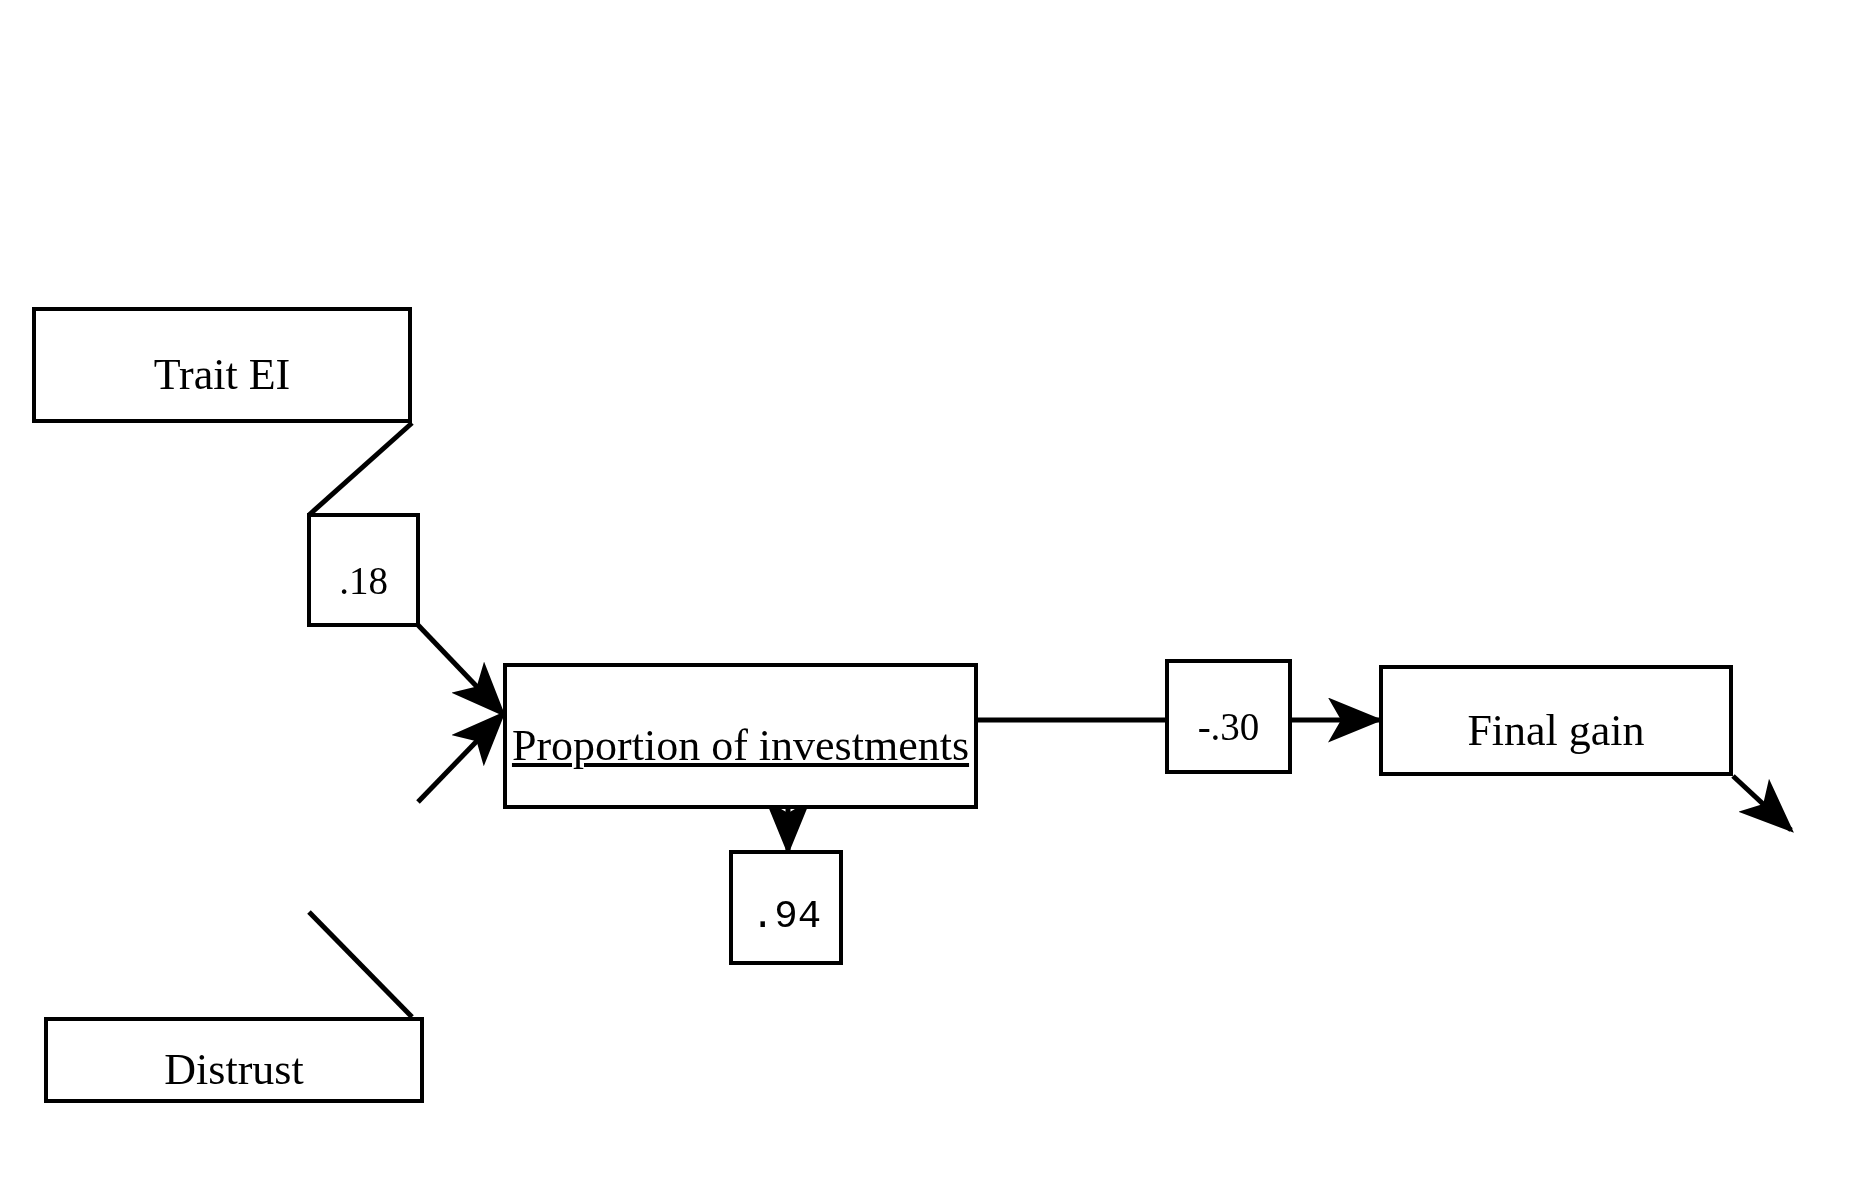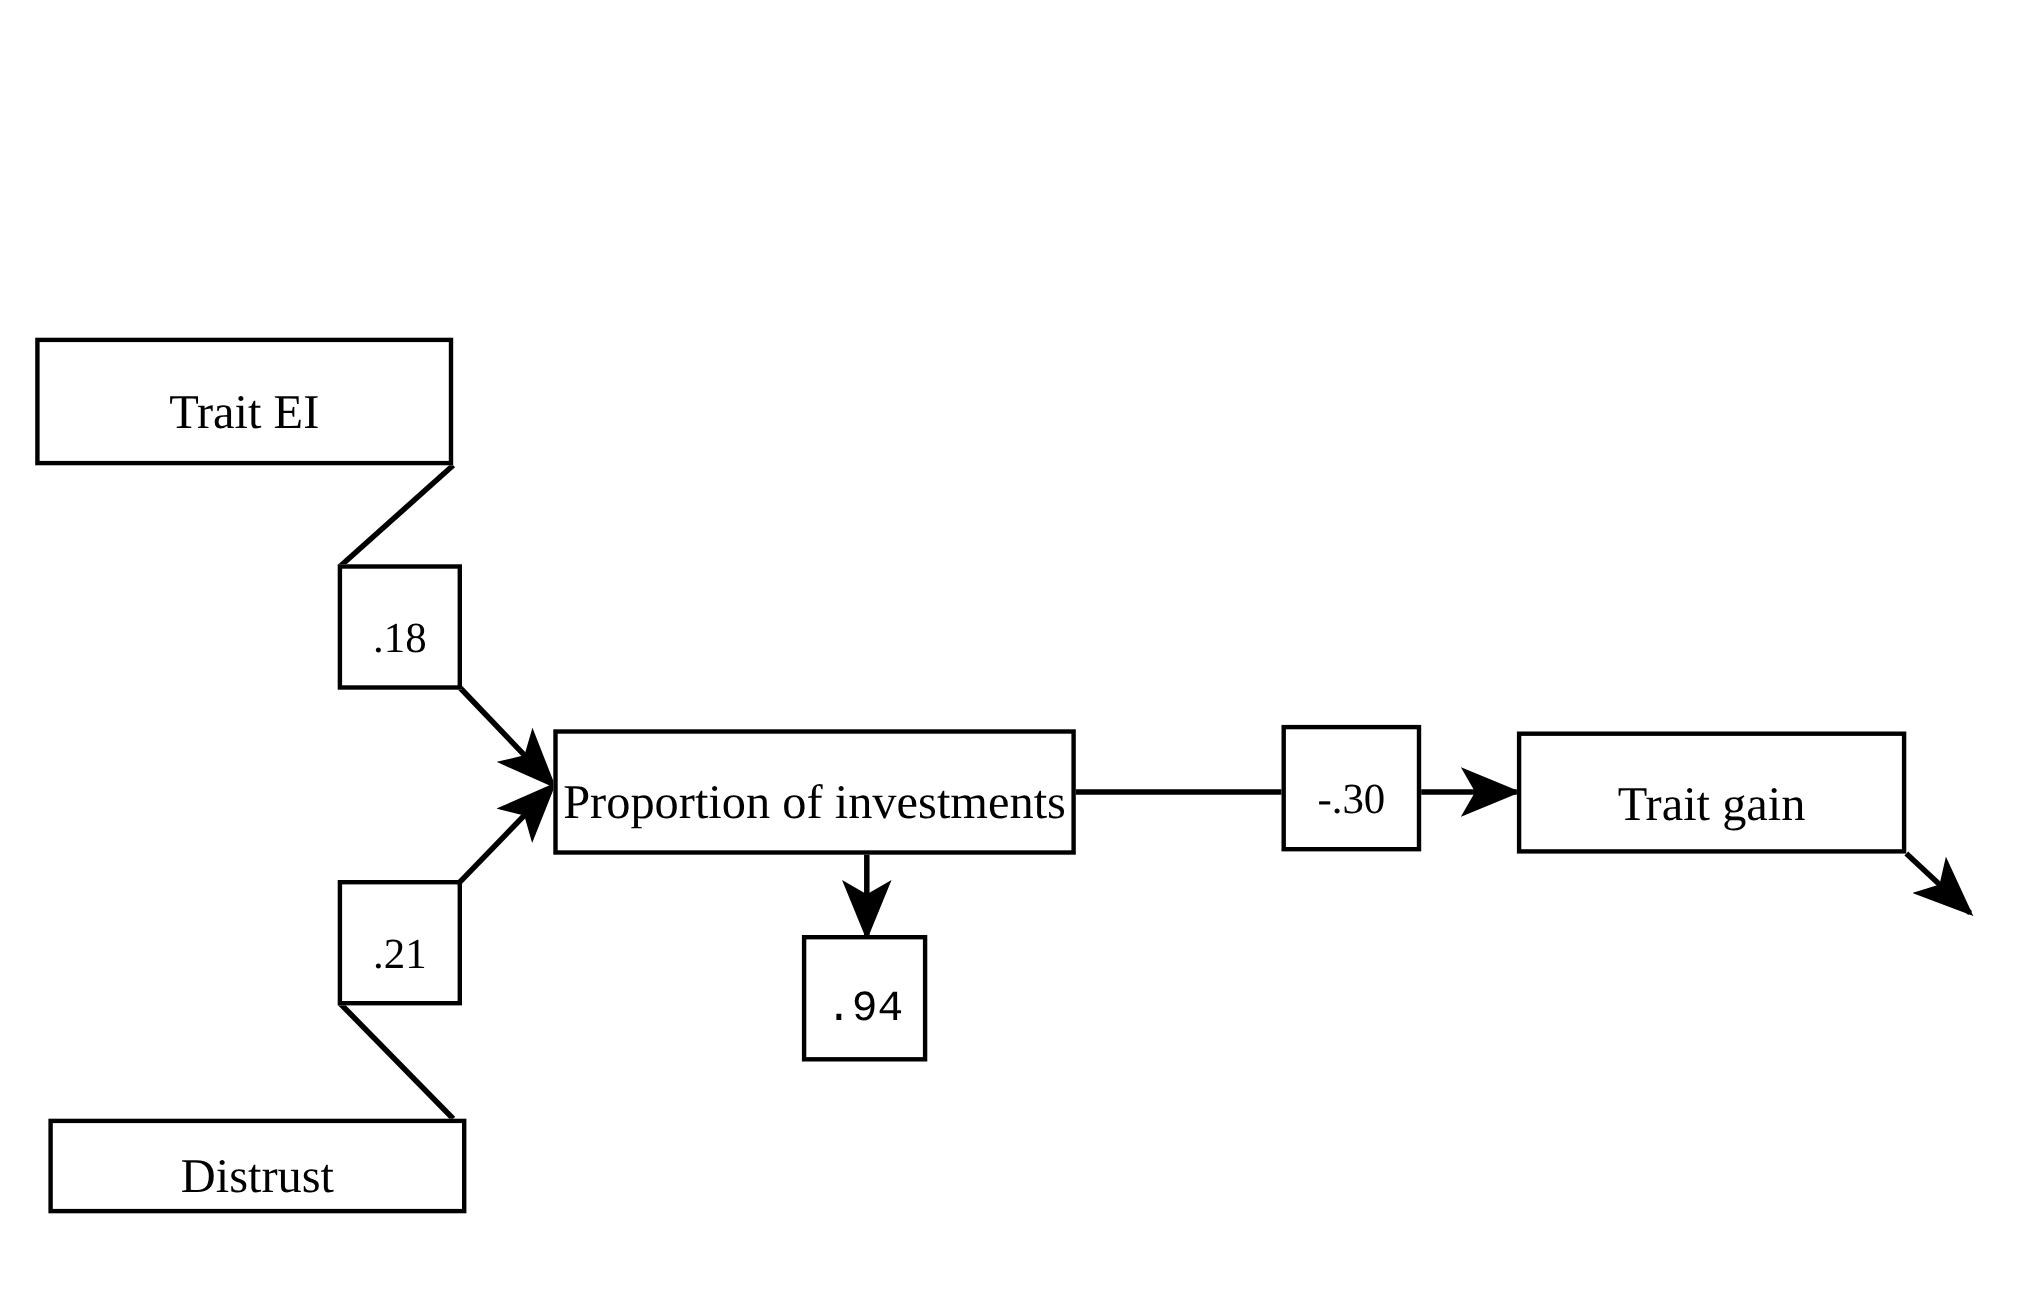--- a/index.html
+++ b/index.html
@@ -45,21 +45,21 @@
   }
   .construct {
     font-size: 44px;
   }
   .coef {
     font-size: 39px;
   }
   
   #node-trait-ei      { left: 32px;   top: 307px;  width: 380px; height: 116px; }
   #node-distrust      { left: 44px;   top: 1017px; width: 380px; height: 86px; }
-  #node-proportion    { left: 503px;  top: 663px;  width: 475px; height: 114px; }
+  #node-proportion    { left: 503px;  top: 663px;  width: 475px; height: 146px; text-decoration: underline; }
   #node-final-gain    { left: 1379px; top: 665px;  width: 354px; height: 111px; }
   #node-coef-18       { left: 307px;  top: 513px;  width: 113px; height: 114px; }
   #node-coef-21       { left: 307px;  top: 800px;  width: 113px; height: 114px; }
   #node-coef-neg30    { left: 1165px; top: 659px;  width: 127px; height: 115px; }
   #node-coef-94       { left: 729px;  top: 850px;  width: 114px; height: 115px; font-family: Liberation Mono, monospace; }
   #node-coef-91       { left: 1732px; top: 829px;  width: 114px; height: 115px; }
 </style>
 </head>
 <body>
 
@@ -95,30 +95,27 @@
 
   <div class="node construct" id="node-distrust">
     <span class="node-label">Distrust</span>
   </div>
 
   <div class="node construct" id="node-proportion">
     <span class="node-label">Proportion of investments</span>
   </div>
 
   <div class="node construct" id="node-final-gain">
-    <span class="node-label">Trait gain</span>
+    <span class="node-label">Final gain</span>
   </div>
 
   <div class="node coef" id="node-coef-18">
     <span class="node-label">.18</span>
   </div>
 
-  <div class="node coef" id="node-coef-21">
-    <span class="node-label">.21</span>
-  </div>
 
   <div class="node coef" id="node-coef-neg30">
     <span class="node-label">-.30</span>
   </div>
 
   <div class="node coef" id="node-coef-94">
     <span class="node-label">.94</span>
   </div>
 
 

